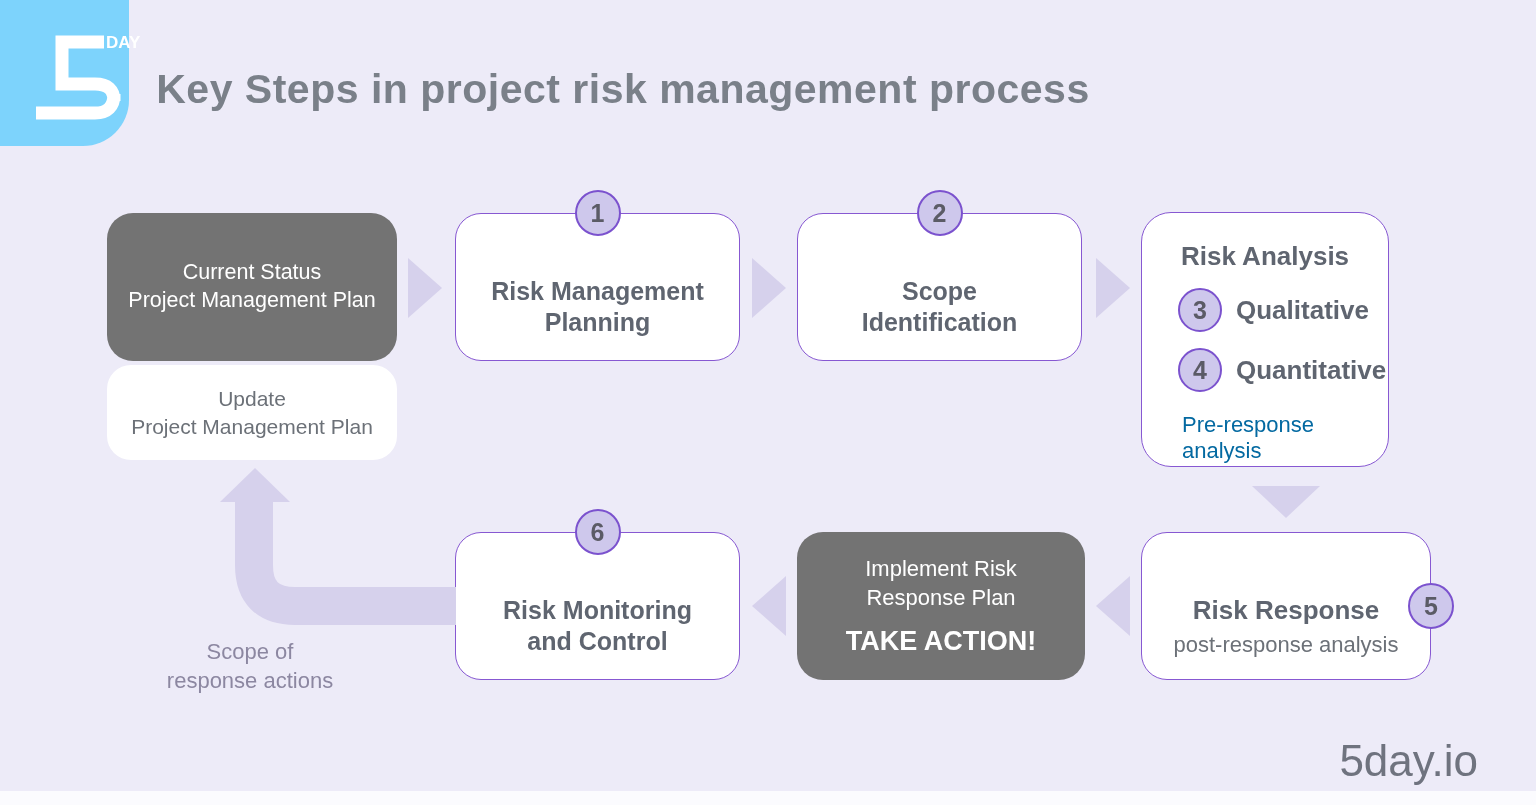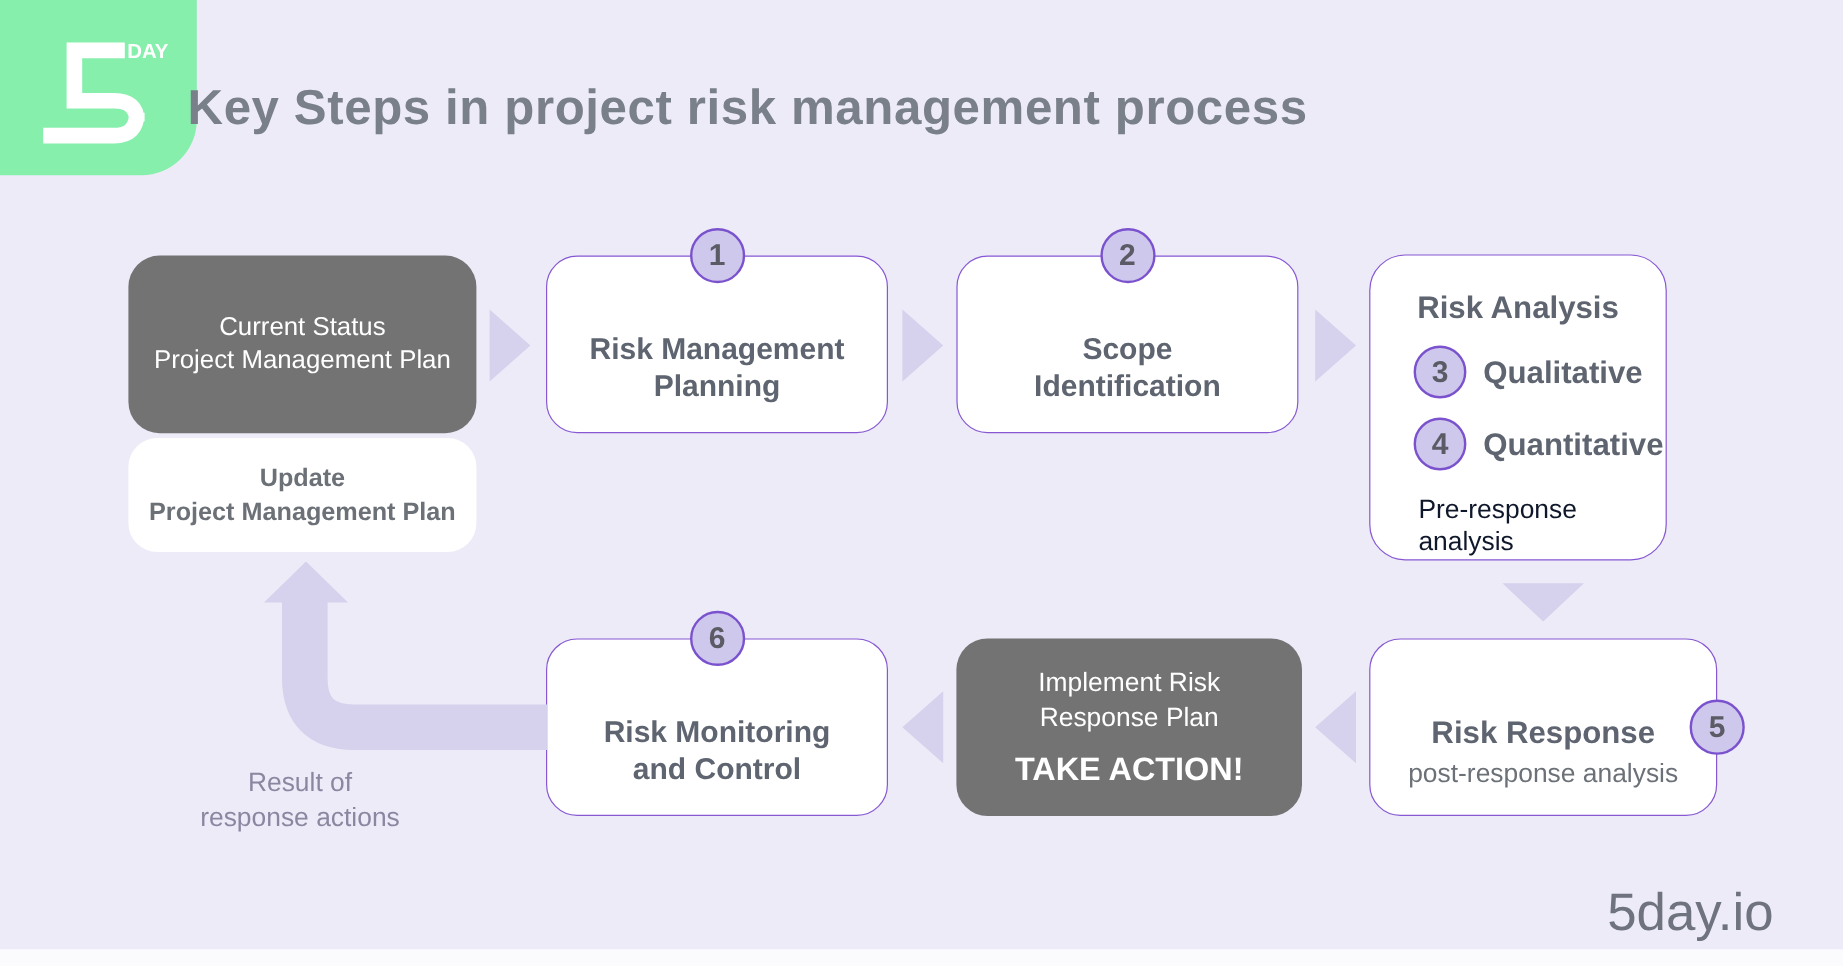--- a/index.html
+++ b/index.html
@@ -6,22 +6,22 @@
   body{
     width:1536px;height:805px;position:relative;overflow:hidden;
     background:#edebf8;
     font-family:"Liberation Sans", sans-serif;
     -webkit-font-smoothing:antialiased;
   }
   .abs{position:absolute;}
 
   
   .logo{
-    left:0;top:0;width:164px;height:146px;
-    background:#86efac;border-radius:0 0 46px 0;
+    left:0;top:0;width:129px;height:146px;
+    background:#7dd3fc;border-radius:0 0 46px 0;
   }
   .logo svg{position:absolute;left:0;top:0;}
 
   
   .page-title{
     left:3px;top:66px;width:1240px;text-align:center;
     font-size:41px;font-weight:700;color:#7a8089;letter-spacing:.5px;
   }
 
   
@@ -34,21 +34,21 @@
     background:#ffffff;border:1.6px solid #8758d2;
   }
   .node.purple{
     background:#737373;color:#ffffff;
   }
   .node.plain{
     background:#ffffff;border:none;border-radius:24px;
   }
   .node-title{font-size:25px;font-weight:700;color:#5f6570;line-height:1.25;margin-top:40px;}
   .purple-line{font-size:21.5px;line-height:1.28;color:#ffffff;}
-  .plain-line{font-size:21px;line-height:1.3;color:#6c7178;font-weight:bold;}
+  .plain-line{font-size:21px;line-height:1.3;color:#6c7178;}
   .take-action{font-size:27px;font-weight:700;margin-top:14px;color:#ffffff;}
   .note-text{font-size:21px;color:#6c7178;font-weight:400;}
 
   
   .badge{
     width:46px;height:46px;border-radius:50%;
     background:#cec8ec;border:2px solid #7b52ce;
     display:flex;align-items:center;justify-content:center;
     font-size:25px;font-weight:700;color:#5b5b66;
     box-sizing:border-box;
@@ -71,21 +71,21 @@
     width:0;height:0;
     border-left:34px solid transparent;border-right:34px solid transparent;
     border-top:32px solid #d6d1ec;
   }
 
   
   .analysis{align-items:stretch;padding:28px 0 24px 0;justify-content:flex-start;}
   .analysis-title{text-align:center;font-size:26px;font-weight:700;color:#5f6570;}
   .analysis-row{display:flex;align-items:center;gap:14px;padding-left:36px;margin-top:16px;}
   .analysis-row .label{font-size:26px;font-weight:700;color:#5f6570;}
-  .analysis-note{padding-left:40px;margin-top:20px;font-size:22px;color:#0f172a;text-align:left;}
+  .analysis-note{padding-left:40px;margin-top:20px;font-size:22px;color:#0369a1;text-align:left;}
 
   
   .feedback-label{
     left:125px;top:637px;width:250px;text-align:center;
     font-size:22px;line-height:1.32;color:#8c87a1;
   }
 
   
   .footer{
     right:58px;top:736px;font-size:44px;color:#6f737f;
@@ -167,19 +167,19 @@
   <div class="node-title" style="font-size:26px;">Risk Response</div>
   <div class="note-text" style="margin-top:6px;font-size:22px;">post-response analysis</div>
 </div>
 
 <svg class="abs" style="left:200px;top:460px;" width="260" height="175" viewBox="0 0 260 175">
   <path d="M 256 146 L 95 146 Q 54 146 54 105 L 54 40" fill="none" stroke="#d6d1ec" stroke-width="38"></path>
   <polygon points="20,42 90,42 55,8" fill="#d6d1ec"></polygon>
 </svg>
 
 <div class="abs feedback-label">
-  <div>Result of</div>
+  <div>Scope of</div>
   <div>response actions</div>
 </div>
 
 <div class="abs footer">5day.io</div>
 
 <div class="abs bottom-strip"></div>
 
 </body></html>

